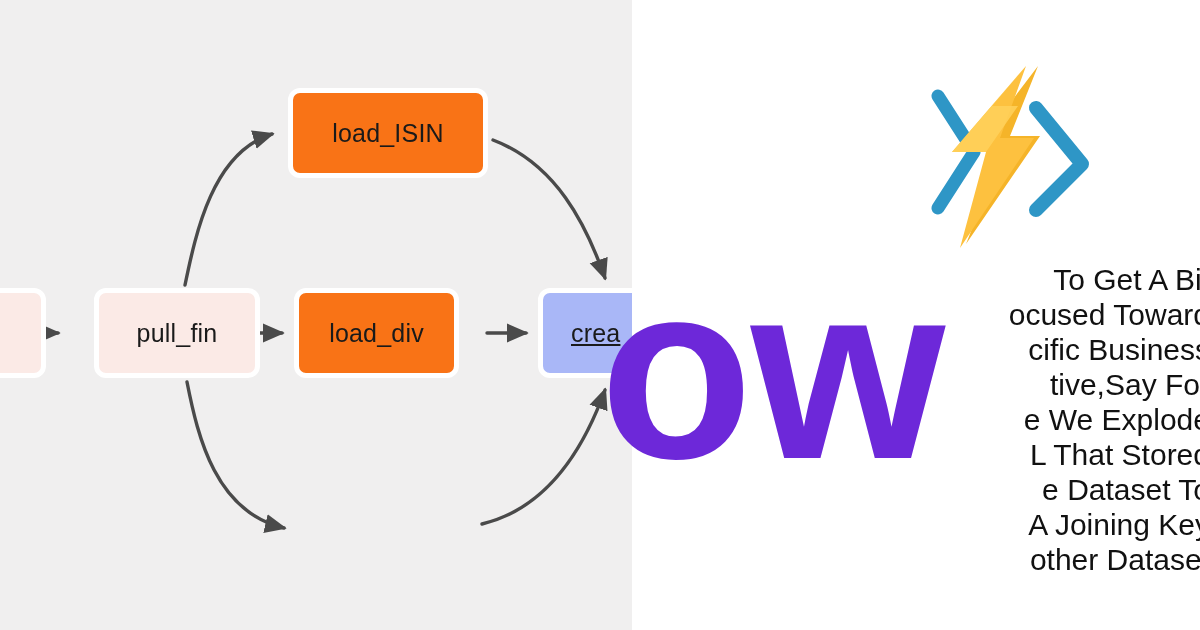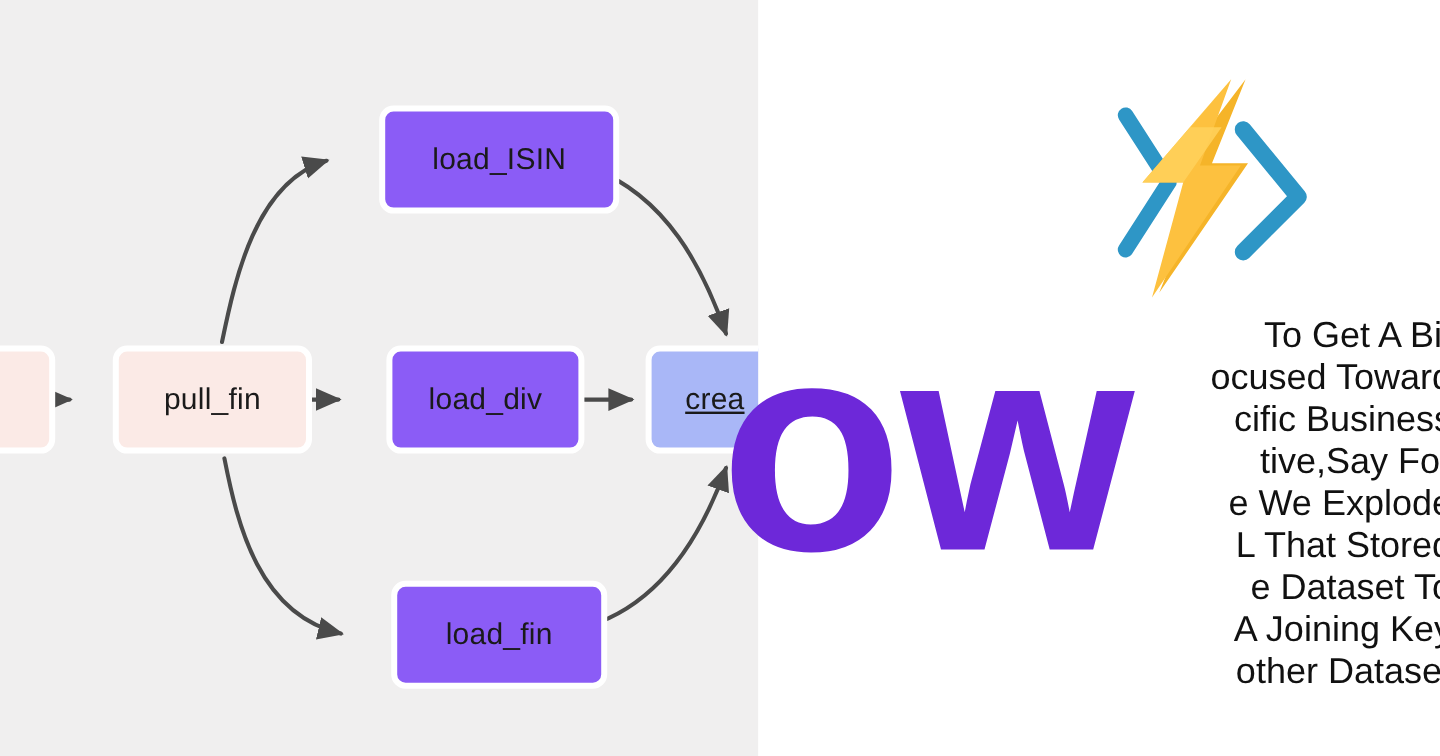--- a/index.html
+++ b/index.html
@@ -41,21 +41,21 @@
     border: 5px solid #ffffff;
     display: flex;
     align-items: center;
     justify-content: center;
     font-size: 25px;
     color: #1a1a1a;
     letter-spacing: 0.2px;
     white-space: nowrap;
     overflow: hidden;
   }
-  .node-cream { background: #8b5cf6; margin-left: 28px; }
+  .node-cream { background: #f97316; }
   .node-pink  { background: #fbeae6; }
   .node-blue  { background: #a9b7f7; text-decoration: underline; }
 
   
   #right-panel {
     position: absolute;
     left: 632px;
     top: 0;
     width: 568px;
     height: 630px;
@@ -152,23 +152,20 @@
     </div>
 
     <div class="dag-node node-cream" style="left:288px; top:88px; width:200px; height:90px;">
       <span>load_ISIN</span>
     </div>
 
     <div class="dag-node node-cream" style="left:294px; top:288px; width:165px; height:90px;">
       <span>load_div</span>
     </div>
 
-    <div class="dag-node node-cream" style="left:298px; top:484px; width:180px; height:90px;">
-      <span>load_fin</span>
-    </div>
 
     <div class="dag-node node-blue" style="left:538px; top:288px; width:140px; height:90px; justify-content:flex-start; padding-left:28px;">
       <span>crea</span>
     </div>
 
   </div>
 
   <div id="right-panel"></div>
 
   <div id="logo">

